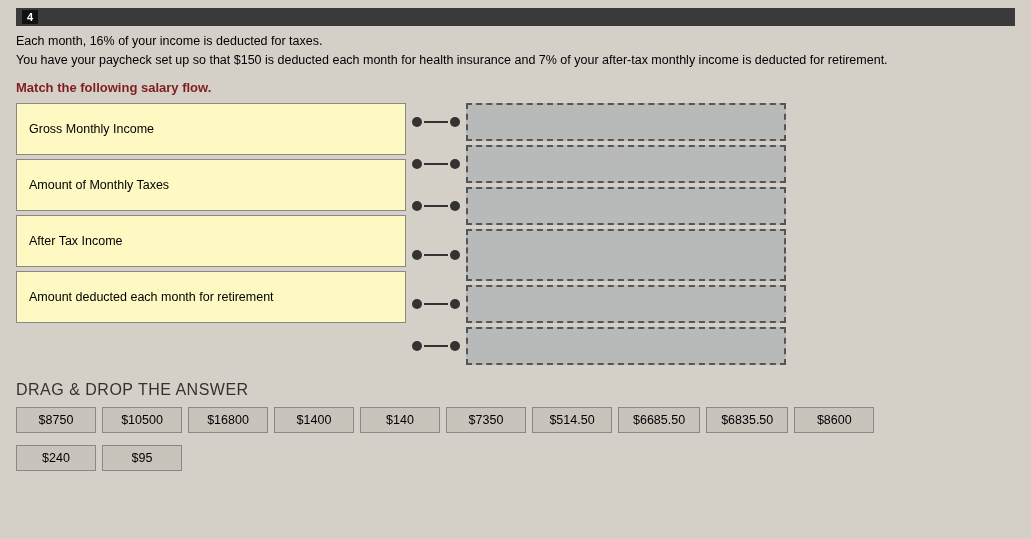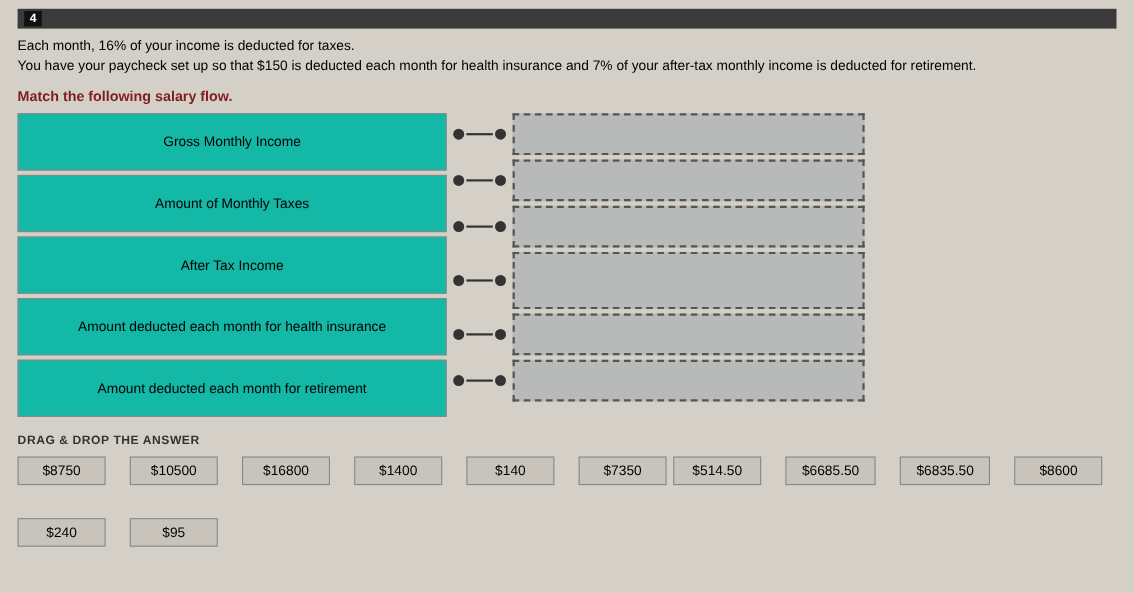--- a/index.html
+++ b/index.html
@@ -38,30 +38,29 @@
     }
 
     .labels-column {
       display: flex;
       flex-direction: column;
       gap: 4px;
       width: 390px;
     }
 
     .label-item {
-      background: #14b8a6;
+      background: #fef9c3;
       border: 1px solid #888;
       padding: 18px 12px;
       text-align: center;
       font-size: 12.5px;
       color: #000;
       min-height: 38px;
       display: flex;
       align-items: center;
-      justify-content: center;
     }
 
     .label-item.tall {
       min-height: 52px;
     }
 
     .connector-column {
       display: flex;
       flex-direction: column;
       gap: 4px;
@@ -120,38 +119,38 @@
 
     .drop-zone.tall {
       min-height: 52px;
     }
 
     .drag-drop-section {
       margin-top: 16px;
     }
 
     .drag-drop-label {
-      font-size: 11px;
-      font-weight: bold;
+      font-size: 16px;
+      font-weight: normal;
       color: #333;
       margin-bottom: 8px;
       text-transform: uppercase;
       letter-spacing: 0.5px;
     }
 
     .answer-tokens {
       display: flex;
       flex-wrap: wrap;
       gap: 6px;
     }
 
     .token-row {
       display: flex;
-      gap: 22px;
-      margin-bottom: 24px;
+      gap: 6px;
+      margin-bottom: 6px;
     }
 
     .answer-token {
       background: #c8c4bc;
       border: 1px solid #888;
       padding: 5px 14px;
       font-size: 12.5px;
       color: #000;
       cursor: grab;
       min-width: 80px;
@@ -198,23 +197,20 @@
     <div class="labels-column">
       <div class="label-item">
         <span>Gross Monthly Income</span>
       </div>
       <div class="label-item">
         <span>Amount of Monthly Taxes</span>
       </div>
       <div class="label-item">
         <span>After Tax Income</span>
       </div>
-      <div class="label-item tall">
-        <span>Amount deducted each month for health insurance</span>
-      </div>
       <div class="label-item">
         <span>Amount deducted each month for retirement</span>
       </div>
     </div>
 
     <div class="connector-column">
       <div class="connector">
         <div class="dot-line">
           <div class="dot"></div>
           <div class="line-h"></div>

